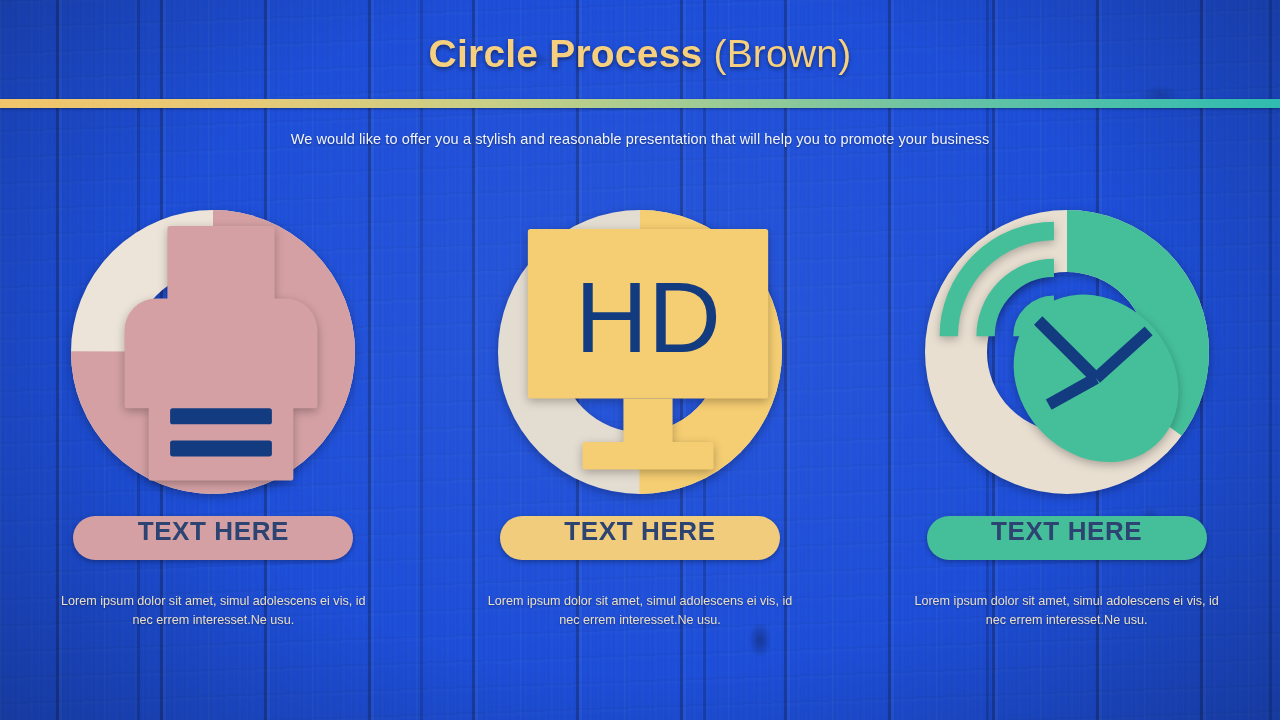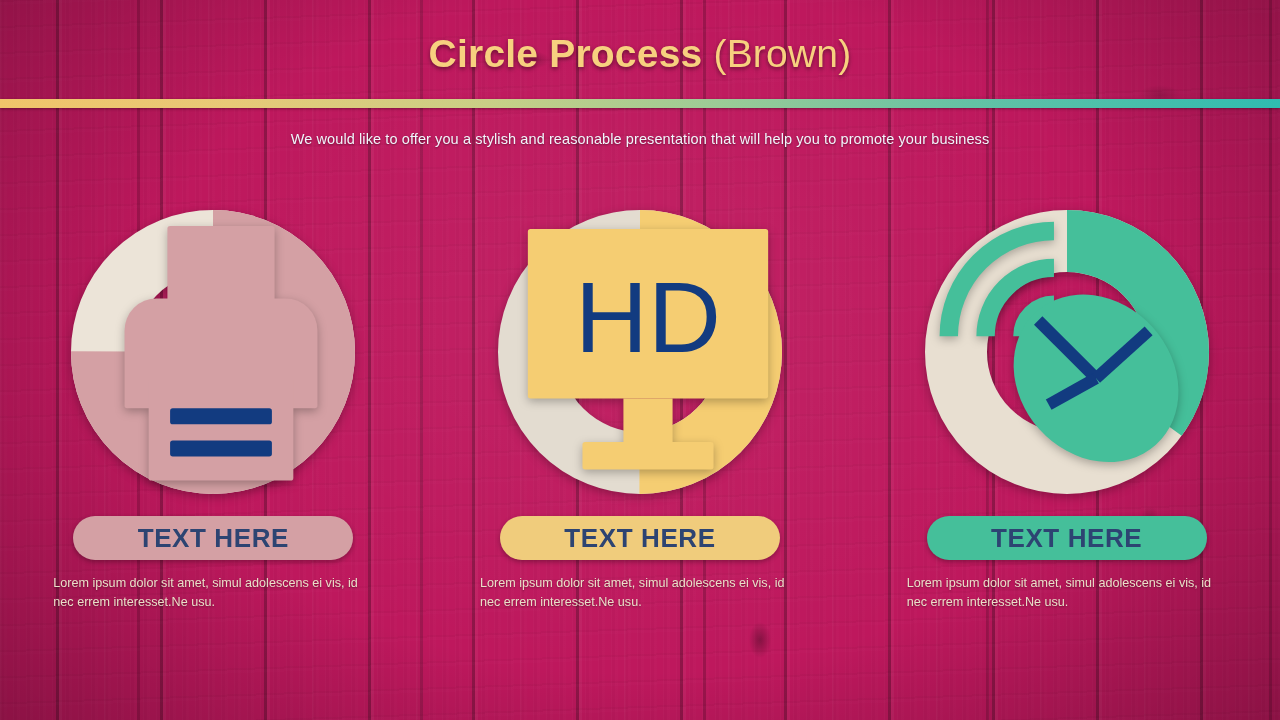--- a/index.html
+++ b/index.html
@@ -8,21 +8,21 @@
     font-family:"Liberation Sans",sans-serif;
     background:#0b3b87;
     position:relative;
   }
 
   
   #slide{
     position:absolute;inset:0;
     width:1280px;height:720px;
     overflow:hidden;
-    background:#be185d;
+    background:#1d4ed8;
   }
   .wood-base{
     position:absolute;inset:0;
     background:
       linear-gradient(180deg,rgba(0,0,0,.18) 0%,rgba(0,0,0,0) 14%,rgba(0,0,0,0) 78%,rgba(0,0,0,.20) 100%),
       linear-gradient(90deg,rgba(0,0,0,.22) 0%,rgba(0,0,0,0) 9%,rgba(0,0,0,0) 88%,rgba(0,0,0,.26) 100%),
       linear-gradient(180deg,#0e4596 0%,#0b3c8c 40%,#0a3884 70%,#093madeup 100%),
       #0b3d8f;
   }
   
@@ -143,31 +143,31 @@
   .icon-holder{
     position:absolute;left:8px;top:0;width:284px;height:284px;
     display:flex;align-items:center;justify-content:center;
     pointer-events:none;
   }
 
   .pill{
     margin-top:22px;
     width:280px;height:44px;
     border-radius:22px;
-    display:flex;align-items:center;justify-content:center;
+    display:flex;justify-content:center;
     color:#2d4472;
     font-size:26px;font-weight:bold;
     letter-spacing:.6px;
     box-shadow:0 2px 5px rgba(0,0,0,.30);
   }
 
   .body-text{
-    margin-top:14px;
+    margin-top:32px;
     width:320px;
-    text-align:left;
+    text-align:center;
     color:#eadfc8;
     font-size:12.6px;
     line-height:18.5px;
     text-shadow:0 1px 2px rgba(0,0,0,.35);
   }
 </style>
 </head>
 <body>
 
 <div id="slide">

